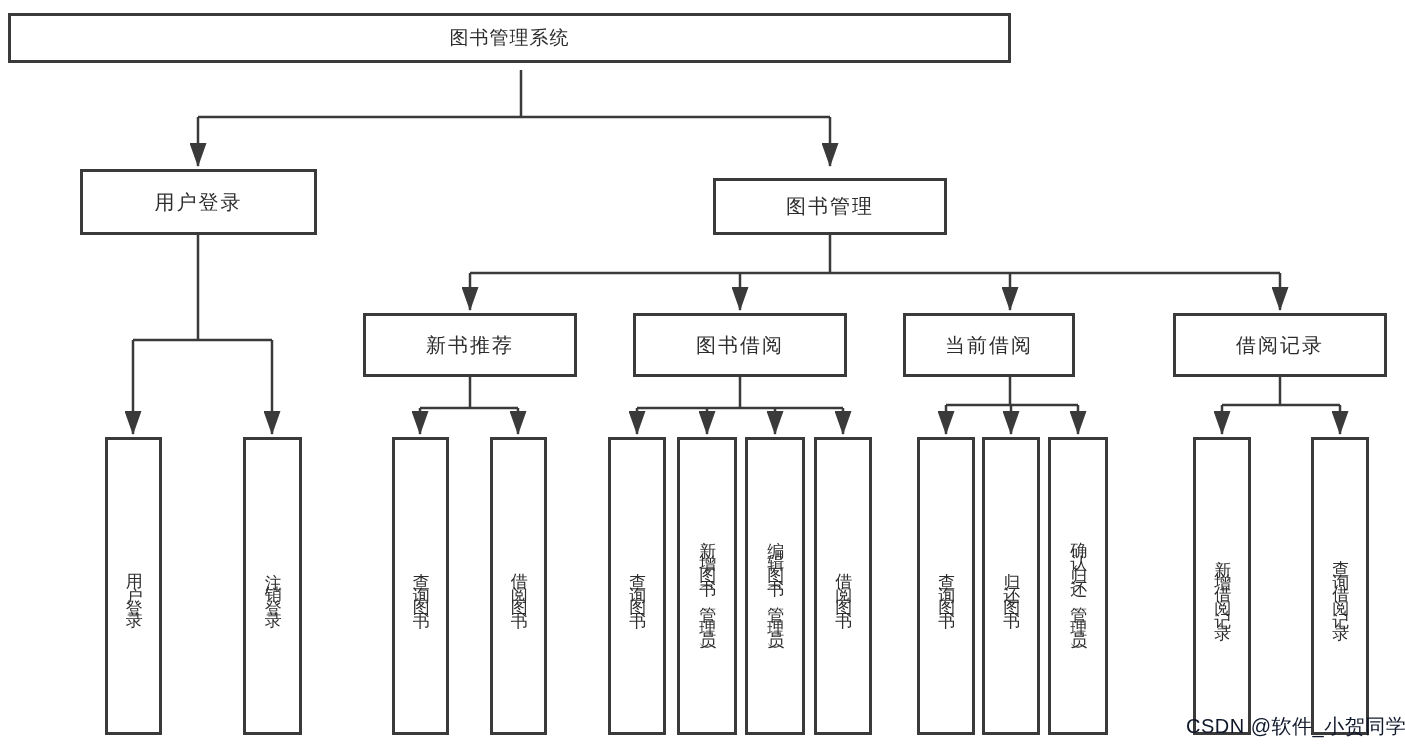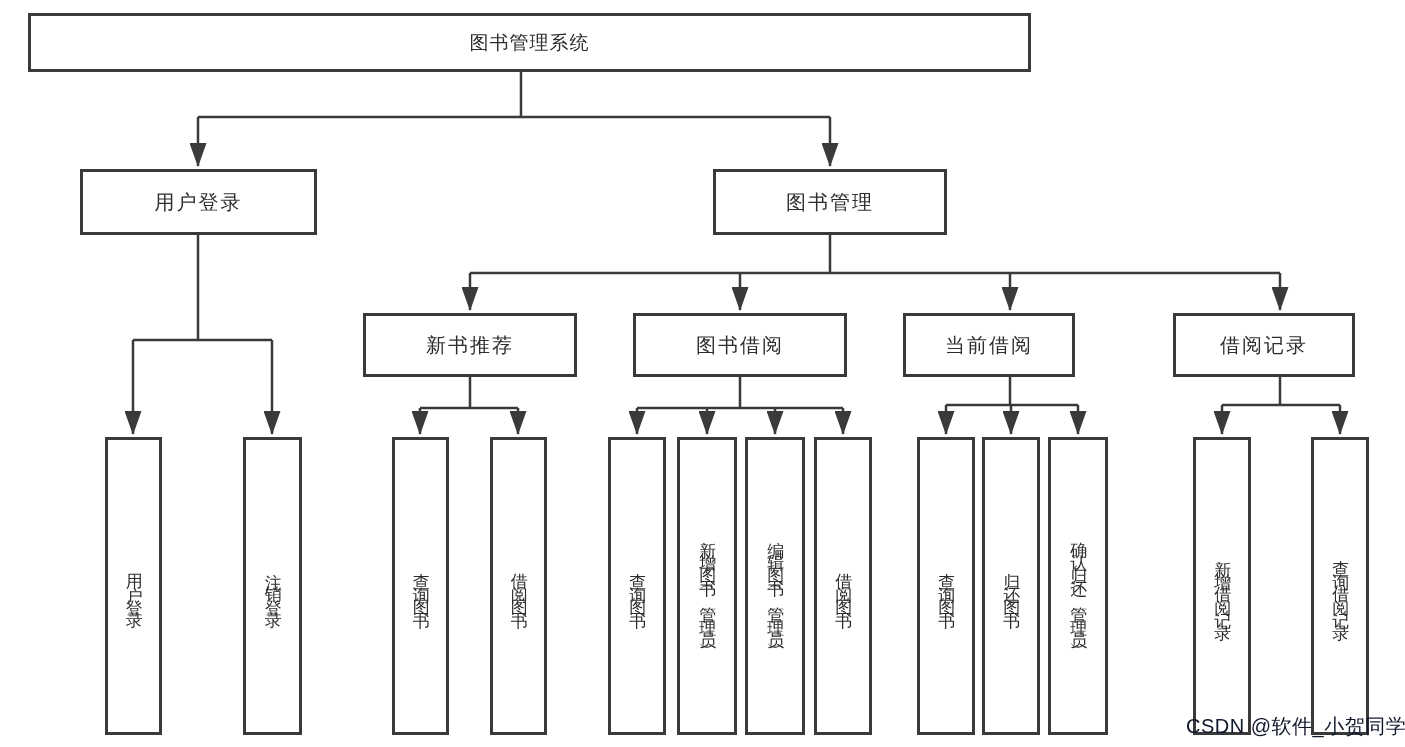--- a/index.html
+++ b/index.html
@@ -98,41 +98,41 @@
       <path d="M1078,405 V434" marker-end="url(#arw)"></path>
     </g>
 
     <g>
       <path d="M1280,377 V405 M1222,405 H1340"></path>
       <path d="M1222,405 V434" marker-end="url(#arw)"></path>
       <path d="M1340,405 V434" marker-end="url(#arw)"></path>
     </g>
   </svg>
 
-  <div class="node root-node" style="left:28px;top:13px;width:1003px;height:59px">
+  <div class="node root-node" style="left:8px;top:13px;width:1003px;height:50px">
     <span>图书管理系统</span>
   </div>
 
   <div class="node branch" style="left:80px;top:169px;width:237px;height:66px">
     <span>用户登录</span>
   </div>
-  <div class="node branch" style="left:713px;top:169px;width:234px;height:66px">
+  <div class="node branch" style="left:713px;top:178px;width:234px;height:57px">
     <span>图书管理</span>
   </div>
 
   <div class="node branch" style="left:633px;top:313px;width:214px;height:64px">
     <span>图书借阅</span>
   </div>
   <div class="node branch" style="left:363px;top:313px;width:214px;height:64px">
     <span>新书推荐</span>
   </div>
   <div class="node branch" style="left:903px;top:313px;width:172px;height:64px">
     <span>当前借阅</span>
   </div>
-  <div class="node branch" style="left:1173px;top:313px;width:182px;height:64px">
+  <div class="node branch" style="left:1173px;top:313px;width:214px;height:64px">
     <span>借阅记录</span>
   </div>
 
   <div class="node leaf" style="left:105px;top:437px;width:57px;height:298px">
     <span>用户登录</span>
   </div>
   <div class="node leaf" style="left:243px;top:437px;width:59px;height:298px">
     <span>注销登录</span>
   </div>
 

